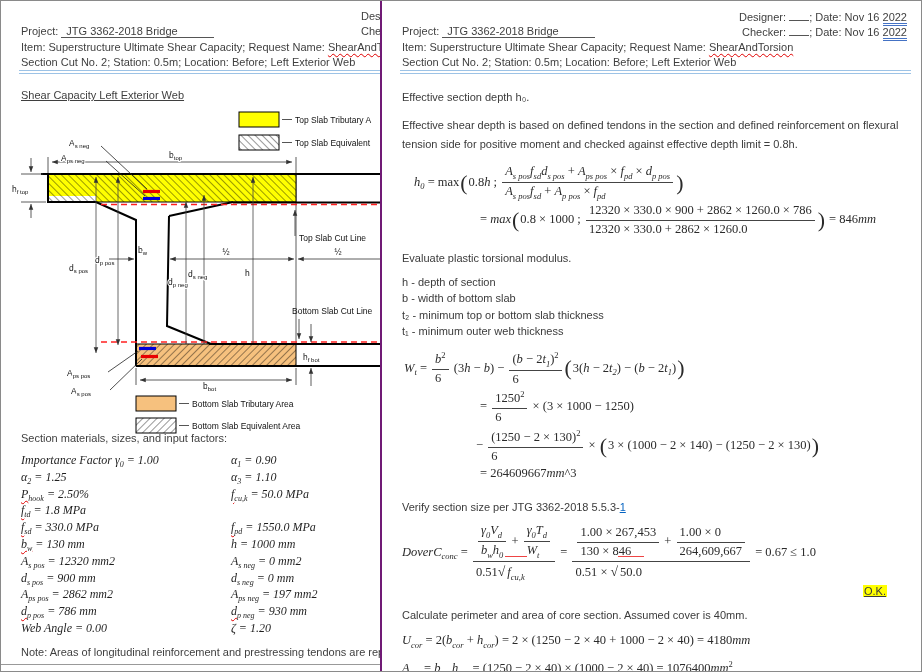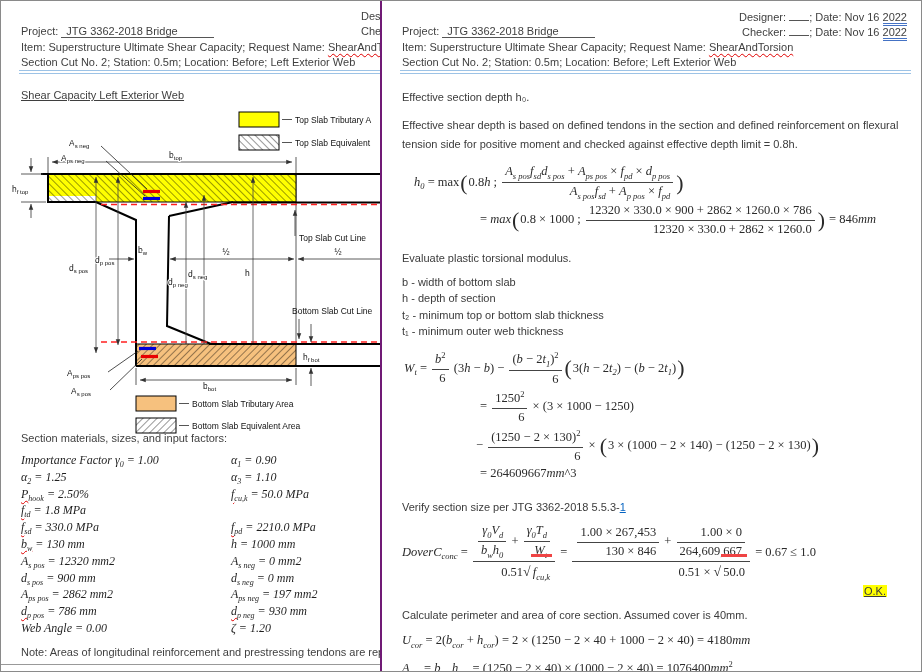--- a/index.html
+++ b/index.html
@@ -15,27 +15,27 @@
   .yr{border-bottom:3px double #4472C4;}
   .squig{text-decoration:underline;text-decoration-style:wavy;text-decoration-color:#e00000;text-decoration-thickness:1px;text-underline-offset:2px;}
   .rule{position:absolute;height:4px;border-top:1px solid #9DC3E6;border-bottom:1px solid #9DC3E6;}
   .heading{text-decoration:underline;}
   
   .fm{font-family:"Liberation Serif","DejaVu Serif",serif;font-size:12.5px;color:#2a2a2a;white-space:nowrap;}
   .fm .tk{font-style:normal;}
   .fm .tk.it{font-style:italic;}
   .fm sub{font-size:8.5px;font-style:italic;}
   .fm sup{font-size:8.5px;}
-  .frac{display:inline-block;vertical-align:middle;text-align:right;margin:0 2px;}
+  .frac{display:inline-block;vertical-align:middle;text-align:left;margin:0 2px;}
   .frac .fn{display:block;padding:0 3px 1px;border-bottom:1px solid #444;line-height:1.25;}
   .frac .fd{display:block;padding:1px 3px 0;line-height:1.25;}
   .big{font-size:175%;font-weight:400;vertical-align:middle;line-height:0;padding:0 1px;}
   .sqrt{white-space:nowrap;}
   .sqrt .rad{font-size:1.1em;}
-  .sqrt .ovl{border-top:3px solid #ef4444;padding:8px 2px;}
+  .sqrt .ovl{border-top:1px solid #ef4444;padding:8px 2px;}
   
   .trow{display:flex;height:16.8px;}
   .tcell{font:italic 12px "Liberation Serif","DejaVu Serif",serif;color:#1f1f1f;white-space:nowrap;}
   .tcell sub{font-size:8px;}
   .tcell .tk{font-style:italic;}
   .tc-l{width:210px;}
   
   .rbody{position:absolute;top:80px;left:20px;right:12px;}
   .s-title{margin:0;}
   .para{line-height:19px;width:510px;}
@@ -209,21 +209,21 @@
         </div>
       <div class="trow">
           <span class="tcell tc-l"><span class="squig"><span class="tk">P</span><sub>hook</sub></span><span class="tk">  = 2.50%</span></span>
           <span class="tcell"><span class="squig"><span class="tk">f</span><sub>cu,k</sub></span><span class="tk">  = 50.0 MPa</span></span>
         </div>
       <div class="trow">
           <span class="tcell"><span class="squig"><span class="tk">f</span><sub>td</sub></span><span class="tk"> = 1.8 MPa</span></span>
         </div>
       <div class="trow">
           <span class="tcell tc-l"><span class="squig"><span class="tk">f</span><sub>sd</sub></span><span class="tk"> = 330.0 MPa</span></span>
-          <span class="tcell"><span class="squig"><span class="tk">f</span><sub>pd</sub></span><span class="tk"> = 2210.0 MPa</span></span>
+          <span class="tcell"><span class="squig"><span class="tk">f</span><sub>pd</sub></span><span class="tk"> = 1550.0 MPa</span></span>
         </div>
       <div class="trow">
           <span class="tcell tc-l"><span class="squig"><span class="tk">b</span><sub>w</sub></span><span class="tk">  = 130 mm</span></span>
           <span class="tcell"><span class="tk">h = 1000 mm</span></span>
         </div>
       <div class="trow">
           <span class="tcell tc-l"><span class="tk">A</span><sub>s pos</sub><span class="tk">  = 12320 mm2</span></span>
           <span class="tcell"><span class="tk">A</span><sub>s neg</sub><span class="tk">  = 0 mm2</span></span>
         </div>
       <div class="trow">
@@ -271,22 +271,22 @@
 
     <div class="rbody body-text">
       <p class="s-title" style="margin-top:10px;">Effective section depth h₀.</p>
       <p class="para" style="margin:13px 0 0;">Effective shear depth is based on defined tendons in the section and defined reinforcement on flexural tension side for positive moment and checked against effective depth limit = 0.8h.</p>
 
       <div class="fm fline" style="margin:10px 0 0 12px;"><span class="tk it">h</span><sub>0</sub><span class="tk"> = max</span><span class="big">(</span><span class="tk">0.8</span><span class="tk it">h</span><span class="tk"> ; </span><span class="frac"><span class="fn"><span class="tk it">A</span><sub>s pos</sub><span class="tk it">f</span><sub>sd</sub><span class="tk it">d</span><sub>s pos</sub><span class="tk"> + </span><span class="tk it">A</span><sub>ps pos</sub><span class="tk"> × </span><span class="tk it">f</span><sub>pd</sub><span class="tk"> × </span><span class="tk it">d</span><sub>p pos</sub></span><span class="fd"><span class="tk it">A</span><sub>s pos</sub><span class="tk it">f</span><sub>sd</sub><span class="tk"> + </span><span class="tk it">A</span><sub>p pos</sub><span class="tk"> × </span><span class="tk it">f</span><sub>pd</sub></span></span><span class="big">)</span></div>
       <div class="fm fline" style="margin:2px 0 0 78px;"><span class="tk">= </span><span class="tk it">max</span><span class="big">(</span><span class="tk">0.8 × 1000 ;  </span><span class="frac"><span class="fn"><span class="tk">12320 × 330.0 × 900 + 2862 × 1260.0 × 786</span></span><span class="fd"><span class="tk">12320 × 330.0 + 2862 × 1260.0</span></span></span><span class="big">)</span><span class="tk"> = 846</span><span class="tk it">mm</span></div>
 
       <p class="s-title" style="margin-top:14px;">Evaluate plastic torsional modulus.</p>
       <div style="margin-top:10px;line-height:16.5px;">
+        <div>h - depth of section</div>
         <div>b - width of bottom slab</div>
-        <div>h - depth of section</div>
         <div>t₂ - minimum top or bottom slab thickness</div>
         <div>t₁ - minimum outer web thickness</div>
       </div>
 
       <div class="fm fline" style="margin:10px 0 0 2px;"><span class="tk it">W</span><sub>t</sub><span class="tk"> = </span><span class="frac"><span class="fn"><span class="tk it">b</span><sup>2</sup></span><span class="fd"><span class="tk">6</span></span></span><span class="tk"> (3</span><span class="tk it">h</span><span class="tk"> − </span><span class="tk it">b</span><span class="tk">) − </span><span class="frac"><span class="fn"><span class="tk">(</span><span class="tk it">b</span><span class="tk"> − 2</span><span class="tk it">t</span><sub>1</sub><span class="tk">)</span><sup>2</sup></span><span class="fd"><span class="tk">6</span></span></span><span class="big">(</span><span class="tk">3(</span><span class="tk it">h</span><span class="tk"> − 2</span><span class="tk it">t</span><sub>2</sub><span class="tk">) − (</span><span class="tk it">b</span><span class="tk"> − 2</span><span class="tk it">t</span><sub>1</sub><span class="tk">)</span><span class="big">)</span></div>
       <div class="fm fline" style="margin:2px 0 0 78px;"><span class="tk">= </span><span class="frac"><span class="fn"><span class="tk">1250</span><sup>2</sup></span><span class="fd"><span class="tk">6</span></span></span><span class="tk"> × (3 × 1000 − 1250)</span></div>
       <div class="fm fline" style="margin:2px 0 0 74px;"><span class="tk">− </span><span class="frac"><span class="fn"><span class="tk">(1250 − 2 × 130)</span><sup>2</sup></span><span class="fd"><span class="tk">6</span></span></span><span class="tk"> × </span><span class="big">(</span><span class="tk">3 × (1000 − 2 × 140) − (1250 − 2 × 130)</span><span class="big">)</span></div>
       <div class="fm fline" style="margin:2px 0 0 78px;"><span class="tk">= 264609667</span><span class="tk it">mm</span><span class="tk">^3</span></div>
 
       <p class="s-title" style="margin-top:20px;">

